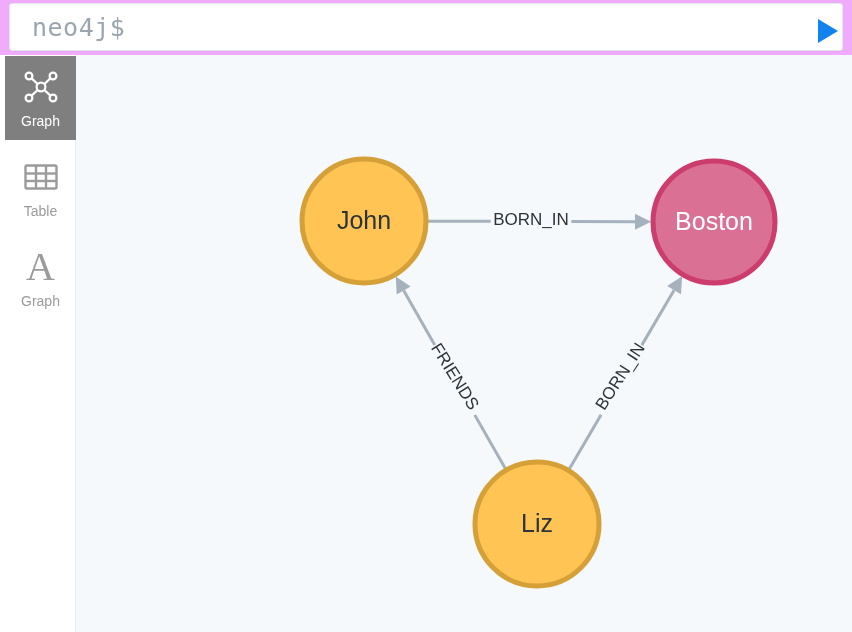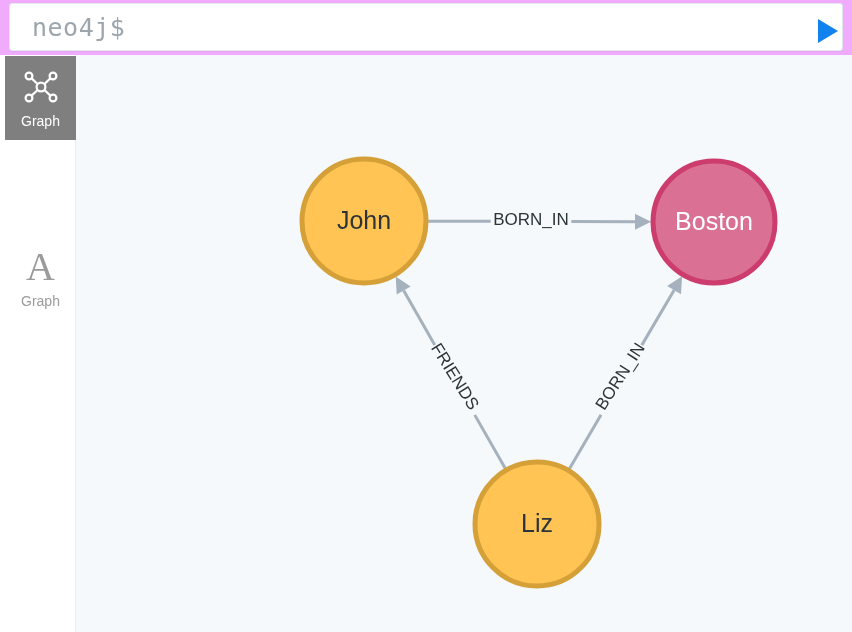--- a/index.html
+++ b/index.html
@@ -204,20 +204,32 @@
           <circle cx="31" cy="30" r="3.4"></circle>
           <line x1="15.6" y1="16" x2="9.6" y2="10.4"></line>
           <line x1="22.4" y1="16" x2="28.4" y2="10.4"></line>
           <line x1="15.6" y1="22" x2="9.6" y2="27.6"></line>
           <line x1="22.4" y1="22" x2="28.4" y2="27.6"></line>
         </svg>
       </span>
       <span class="lbl">Graph</span>
     </div>
 
+    <div class="side-item" style="top:91px;">
+      <span class="ico">
+        <svg width="36" height="30" viewBox="0 0 36 30" fill="none" stroke="currentColor" stroke-width="2.4">
+          <rect x="2.5" y="3.5" width="31" height="23" rx="1.5"></rect>
+          <line x1="2.5" y1="11.5" x2="33.5" y2="11.5"></line>
+          <line x1="2.5" y1="19" x2="33.5" y2="19"></line>
+          <line x1="13" y1="3.5" x2="13" y2="26.5"></line>
+          <line x1="23" y1="3.5" x2="23" y2="26.5"></line>
+        </svg>
+      </span>
+      <span class="lbl">Table</span>
+    </div>
 
     <div class="side-item" style="top:181px;">
       <span class="ico">
         <span class="serif-a">A</span>
       </span>
       <span class="lbl">Graph</span>
     </div>
 
 
   </div>

